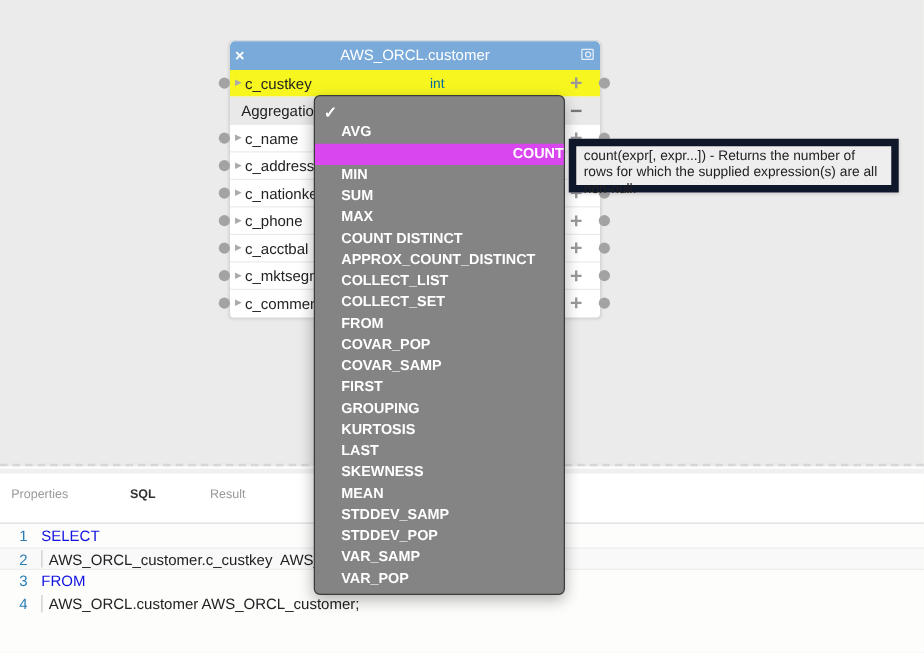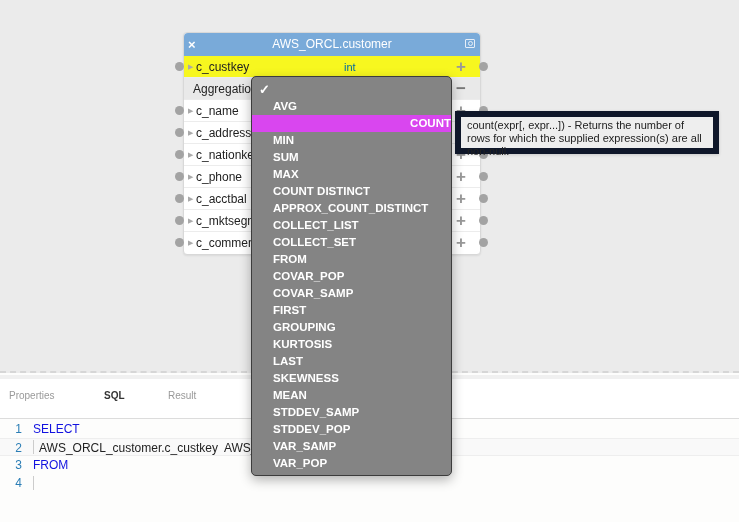--- a/index.html
+++ b/index.html
@@ -132,20 +132,21 @@
   <div class="line sel-line" style="top:18px;">
     <span class="num">2</span>
     <span class="code">  AWS_ORCL_customer.c_custkey  AWS_</span>
   </div>
   <div class="line" style="top:36px;">
     <span class="num">3</span>
     <span class="code kw">FROM</span>
   </div>
   <div class="line" style="top:54px;">
     <span class="num">4</span>
+    <span class="code">  AWS_ORCL.customer AWS_ORCL_customer;</span>
   </div>
   <div class="indent-bar" style="top:20px;height:14px;"></div>
   <div class="indent-bar" style="top:56px;height:14px;"></div>
 </div>
 
 <div class="dropdown">
   <div class="dd-item check">✓</div>
   <div class="dd-item">AVG</div>
   <div class="dd-item hl">COUNT</div>
   <div class="dd-item">MIN</div>

